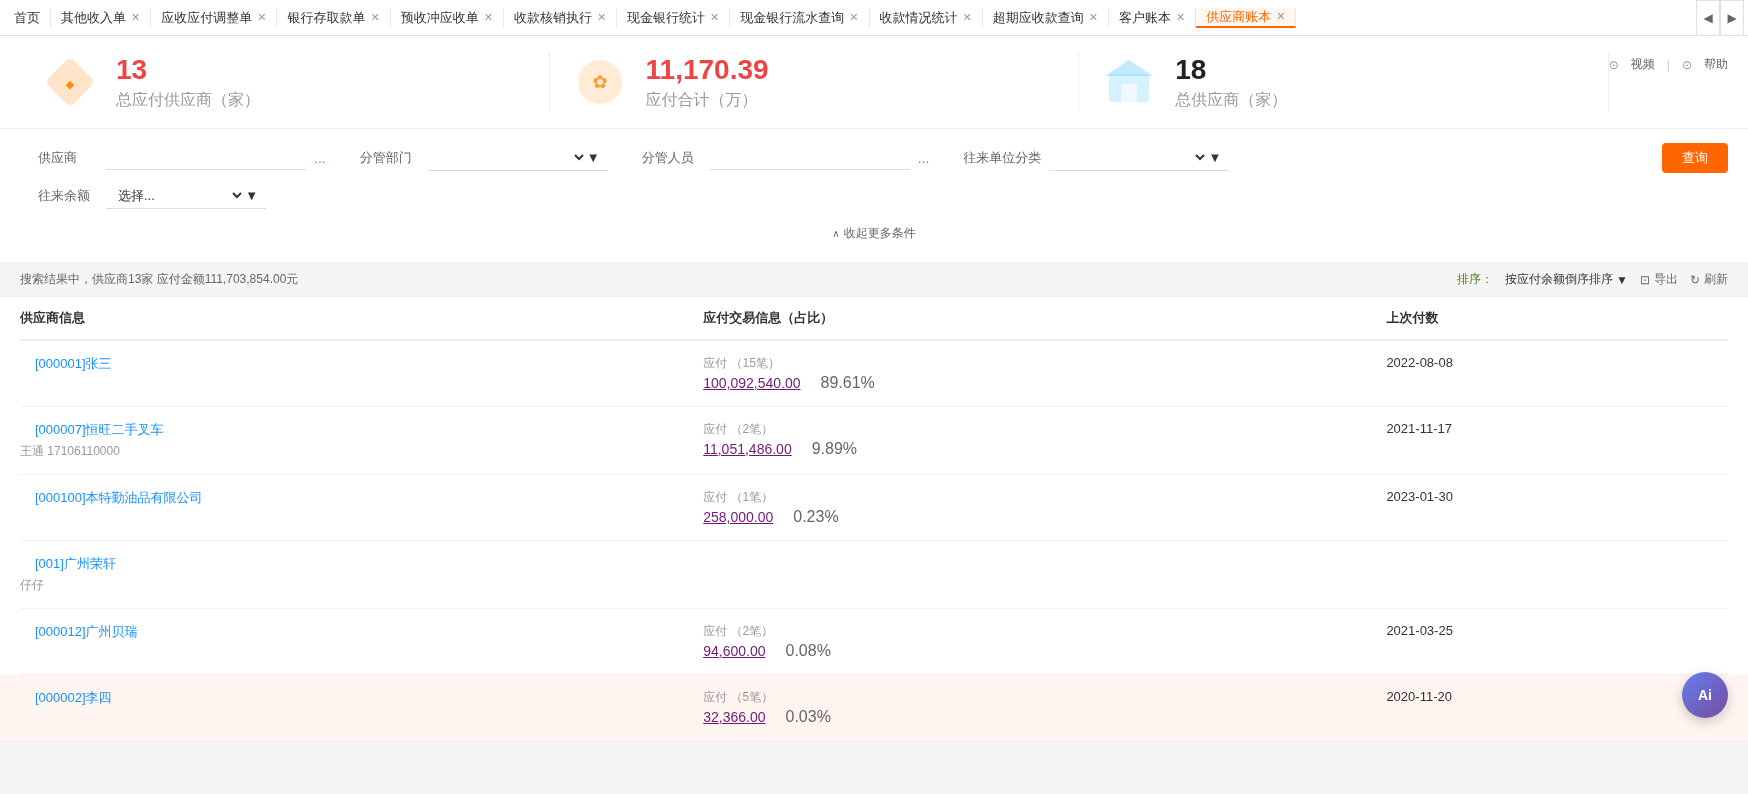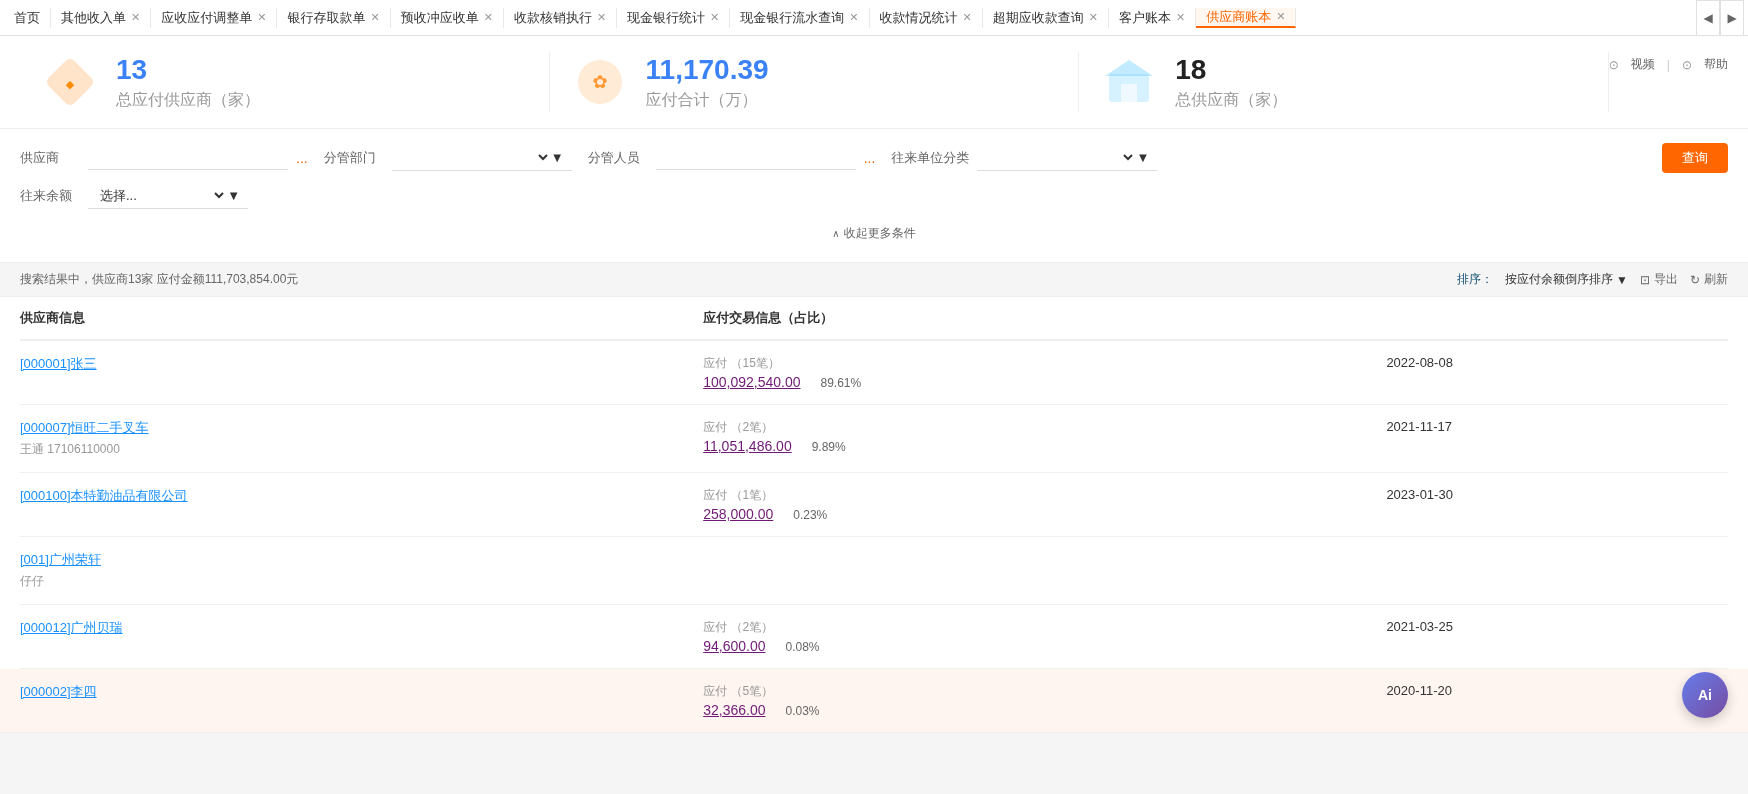--- a/index.html
+++ b/index.html
@@ -76,21 +76,21 @@
       display: flex;
       align-items: center;
       justify-content: center;
       margin-right: 16px;
       border-radius: 8px;
     }
     .summary-content {}
     .summary-number {
       font-size: 28px;
       font-weight: bold;
-      color: #3b82f6;
+      color: #ef4444;
       line-height: 1.2;
     }
     .summary-number.black { color: #222; }
     .summary-label { font-size: 16px; color: #999; margin-top: 4px; }
     .top-right-actions {
       display: flex;
       align-items: center;
       gap: 12px;
       font-size: 12px;
       color: #666;
@@ -117,20 +117,21 @@
     .filter-item {
       display: flex;
       align-items: center;
       gap: 8px;
     }
     .filter-label {
       font-size: 13px;
       color: #666;
       white-space: nowrap;
       min-width: 60px;
+      margin-left: 18px;
     }
     .filter-input {
       border: none;
       border-bottom: 1px solid #ddd;
       padding: 4px 8px;
       font-size: 13px;
       color: #333;
       outline: none;
       min-width: 160px;
       background: transparent;
@@ -188,21 +189,21 @@
       background: #f5f5f5;
       border-bottom: 1px solid #eee;
       font-size: 12px;
       color: #666;
     }
     .results-actions {
       display: flex;
       align-items: center;
       gap: 12px;
     }
-    .sort-label { color: #0c4a6e; }
+    .sort-label { color: #4d7c0f; }
     .sort-btn {
       color: #333;
       cursor: pointer;
       display: flex;
       align-items: center;
       gap: 3px;
     }
     .action-btn {
       display: flex;
       align-items: center;
@@ -234,37 +235,37 @@
     }
     .table-row.highlighted {
       background: #fff5f0;
       margin: 0 -20px;
       padding: 14px 20px;
     }
     .supplier-name {
       color: #1890ff;
       cursor: pointer;
       font-size: 13px;
-      text-decoration: underline;
+      margin-left: 15px;
     }
     .supplier-contact {
       font-size: 12px;
       color: #999;
       margin-top: 4px;
     }
     .tx-label { color: #999; font-size: 12px; }
     .tx-amount {
       color: #701a75;
       font-size: 14px;
       font-weight: 500;
       text-decoration: underline;
       cursor: pointer;
       text-align: right;
     }
-    .tx-percent { color: #666; font-size: 12px; margin-left: 16px; }
+    .tx-percent { color: #666; font-size: 16px; margin-left: 16px; }
     .tx-row { display: flex; align-items: baseline; gap: 4px; margin-top: 2px; }
     .last-pay { color: #333; font-size: 13px; }
 
     
     ::-webkit-scrollbar { width: 6px; height: 6px; }
     ::-webkit-scrollbar-track { background: #f1f1f1; }
     ::-webkit-scrollbar-thumb { background: #ccc; border-radius: 3px; }
 
     .ai-assistant {
       position: fixed;
@@ -456,20 +457,21 @@
       <span>↻</span>
       <span>刷新</span>
     </span>
   </div>
 </div>
 
 <div class="table-container">
   <div class="table-header">
     <div>供应商信息</div>
     <div>应付交易信息（占比）</div>
+    <div>上次付数</div>
   </div>
 
   <div class="table-row" id="row-000001">
     <div>
       <div class="supplier-name">[000001]张三</div>
     </div>
     <div>
       <div class="tx-label">
         <span>应付</span>
         <span>（15笔）</span>

